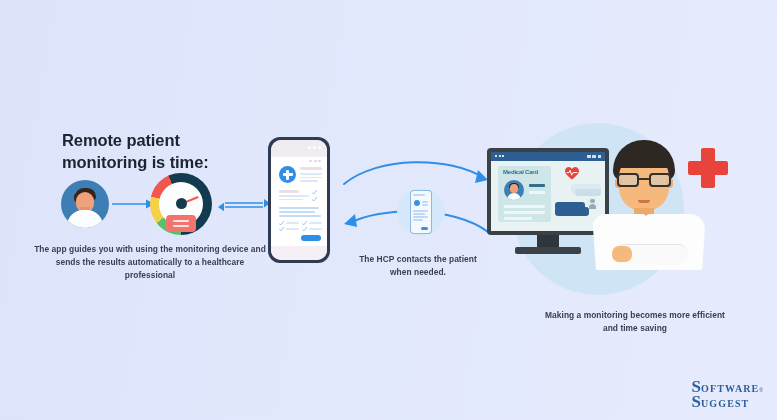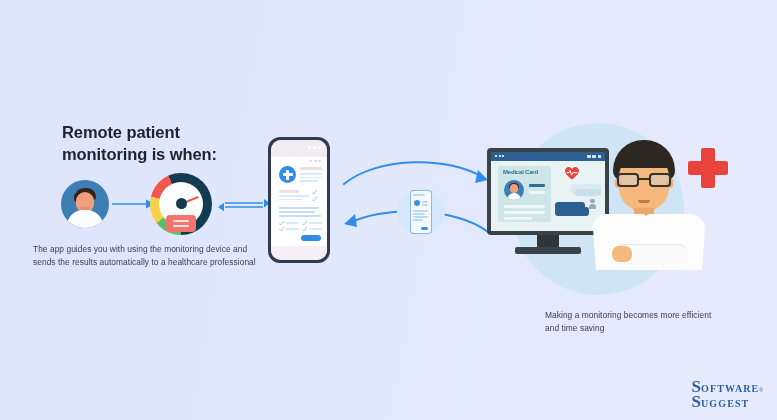--- a/index.html
+++ b/index.html
@@ -7,29 +7,30 @@
     width:777px;height:420px;overflow:hidden;
     font-family:"Liberation Sans", sans-serif;
     background:linear-gradient(100deg,#dde4fb 0%,#e2e8fc 45%,#e6ebfd 100%);
     position:relative;
   }
   .stage{position:absolute;inset:0;}
   .abs{position:absolute;}
 
   
   #headline{
-    left:62px;top:122px;width:240px;
+    left:62px;top:130px;width:240px;
     font-size:16.5px;font-weight:700;color:#1c2331;
     line-height:1.32;letter-spacing:-0.1px;
   }
 
   
   .caption{
-    color:#3a4055;font-size:8.4px;line-height:1.55;text-align:left;
+    color:#3a4055;font-size:8.4px;line-height:1.55;text-align:center;
     letter-spacing:.05px;
+    font-weight:bold;
   }
   #cap-left{left:33px;top:243px;width:234px;}
   #cap-mid{left:352px;top:253px;width:132px;}
   #cap-right{left:545px;top:309px;width:180px;}
 
   
   #avatar{
     left:61px;top:180px;width:48px;height:48px;border-radius:50%;
     background:#3d7fb5;overflow:hidden;
   }
@@ -262,21 +263,21 @@
   }
   #logo .reg{font-size:5px;vertical-align:super;}
 </style>
 </head>
 <body>
 
 <div class="stage">
 
   <div class="abs" id="headline">
     <div>Remote patient</div>
-    <div>monitoring is when:</div>
+    <div>monitoring is time:</div>
   </div>
 
   <div class="abs" id="avatar">
     <div class="hair"></div>
     <div class="head"></div>
     <div class="neck"></div>
     <div class="body"></div>
   </div>
 
   <svg class="abs" id="arrow-1" viewBox="0 0 44 14">
@@ -455,20 +456,21 @@
     <div id="doc-arm"></div>
     <div id="doc-hand"></div>
   </div>
 
   <div class="abs" id="red-cross">
     <div class="v"></div>
       <div class="h"></div>
   </div>
 
   <div class="abs caption" id="cap-left">The app guides you with using the monitoring device and sends the results automatically to a healthcare professional</div>
+  <div class="abs caption" id="cap-mid">The HCP contacts the patient when needed.</div>
   <div class="abs caption" id="cap-right">Making a monitoring becomes more efficient and time saving</div>
 
   <div class="abs" id="logo">
     <div class="row">
       <span class="big">S</span>
       <span class="small">OFTWARE</span>
       <span class="reg">®</span>
     </div>
     <div class="row">
       <span class="big">S</span>

